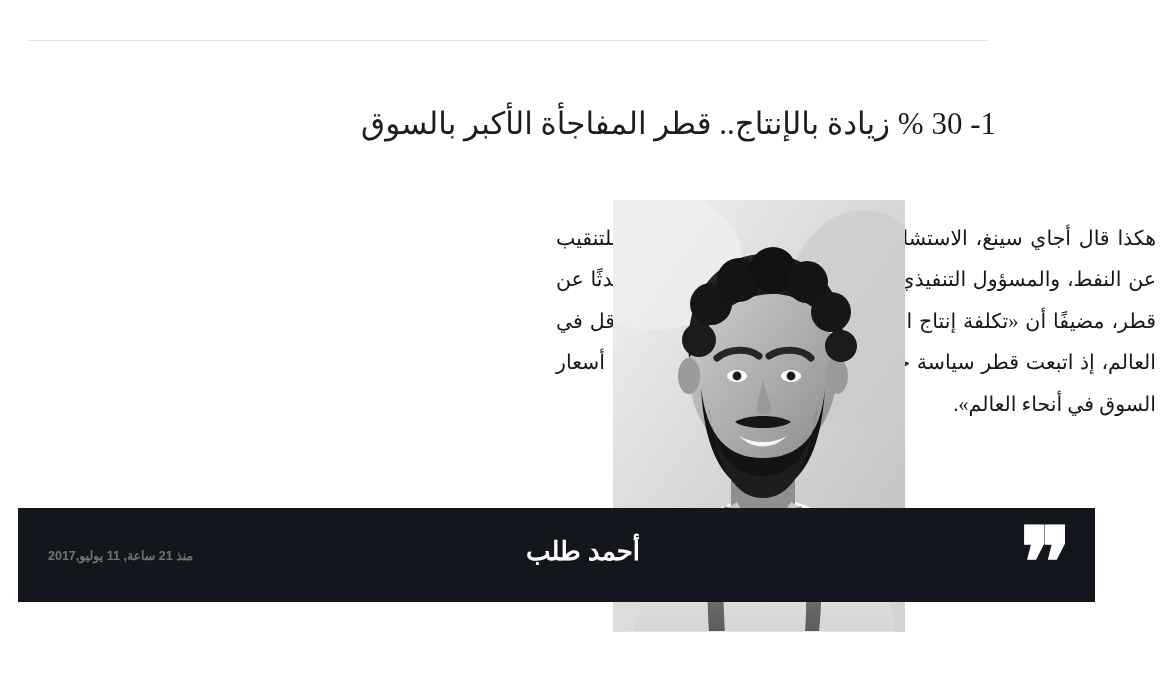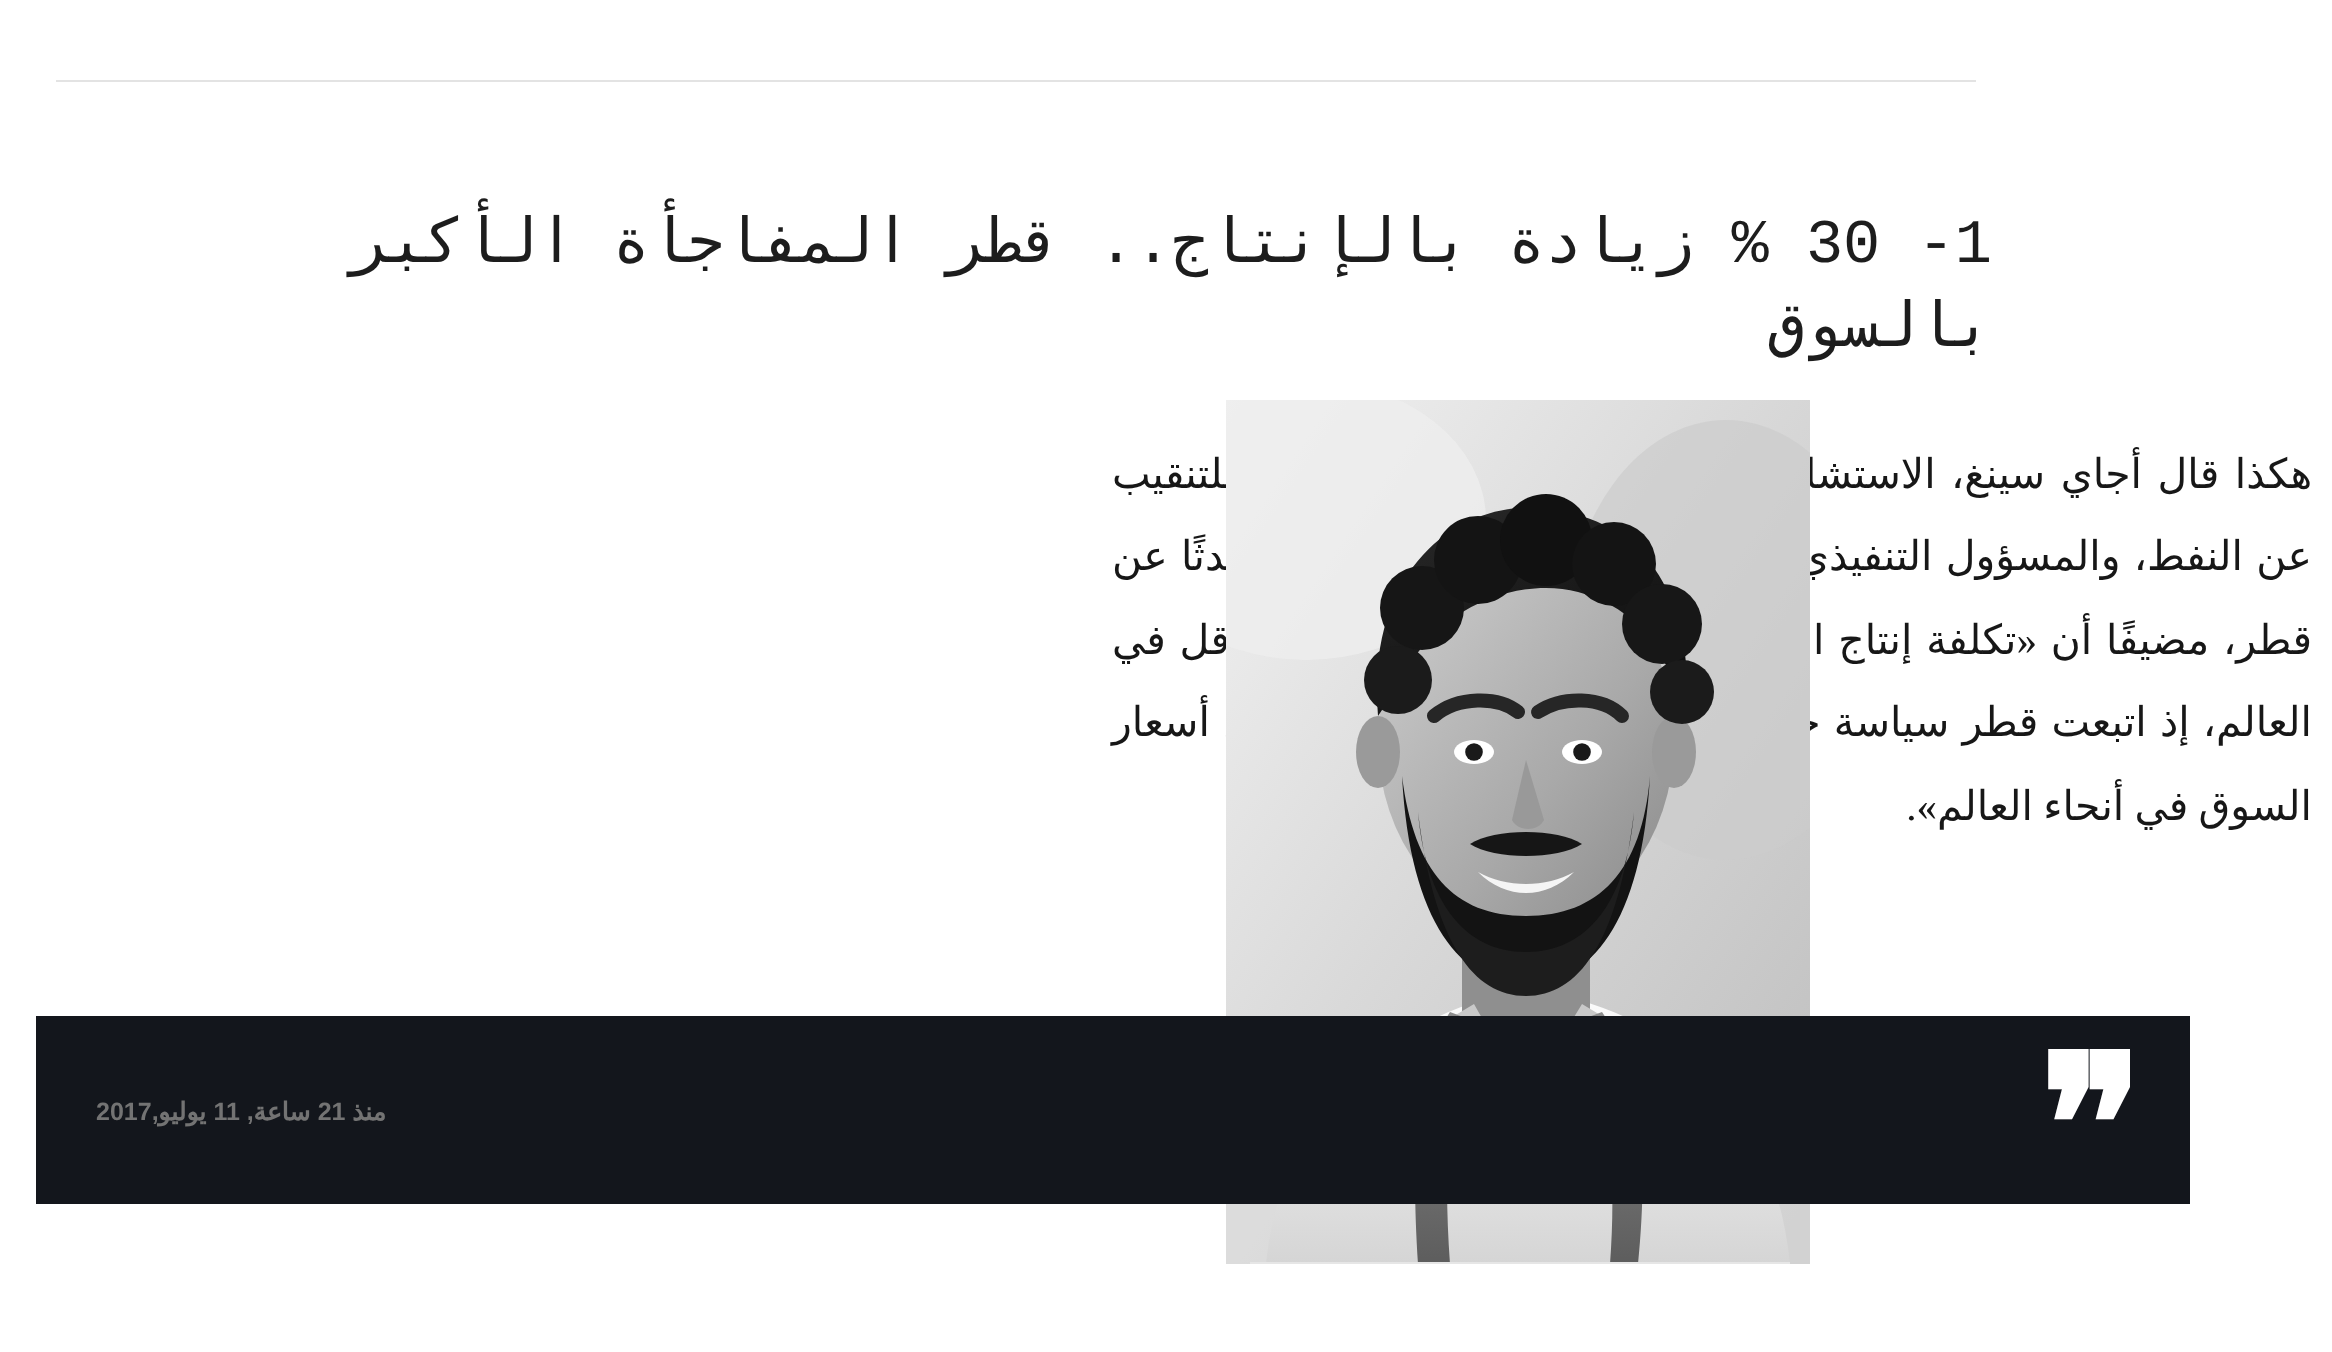--- a/index.html
+++ b/index.html
@@ -33,21 +33,21 @@
   }
 
   
   .headline {
     position: absolute;
     top: 82px;
     right: 170px;
     width: 840px;
     text-align: right;
     direction: rtl;
-    font-family: Liberation Mono, monospace;
+    font-family: Liberation Serif, serif;
     font-size: 31px;
     line-height: 1.35;
     font-weight: 400;
     color: #1d1d1d;
     letter-spacing: 0.2px;
   }
 
   
   .quote-body {
     position: absolute;
@@ -231,18 +231,19 @@
 
       <path d="M126 236 C140 250, 160 250, 174 236 C160 244, 140 244, 126 236 Z" fill="#f5f5f5"></path>
     </svg>
   </div>
 
   <div class="photo-baseline"></div>
 
   <div class="footer-bar"></div>
   <div class="footer-bar-right"></div>
 
+  <div class="author-name">أحمد طلب</div>
 
   <div class="timestamp">منذ 21 ساعة, 11 يوليو,2017</div>
 
   <div class="quote-mark">❞</div>
 
 </div>
 
 </body></html>

